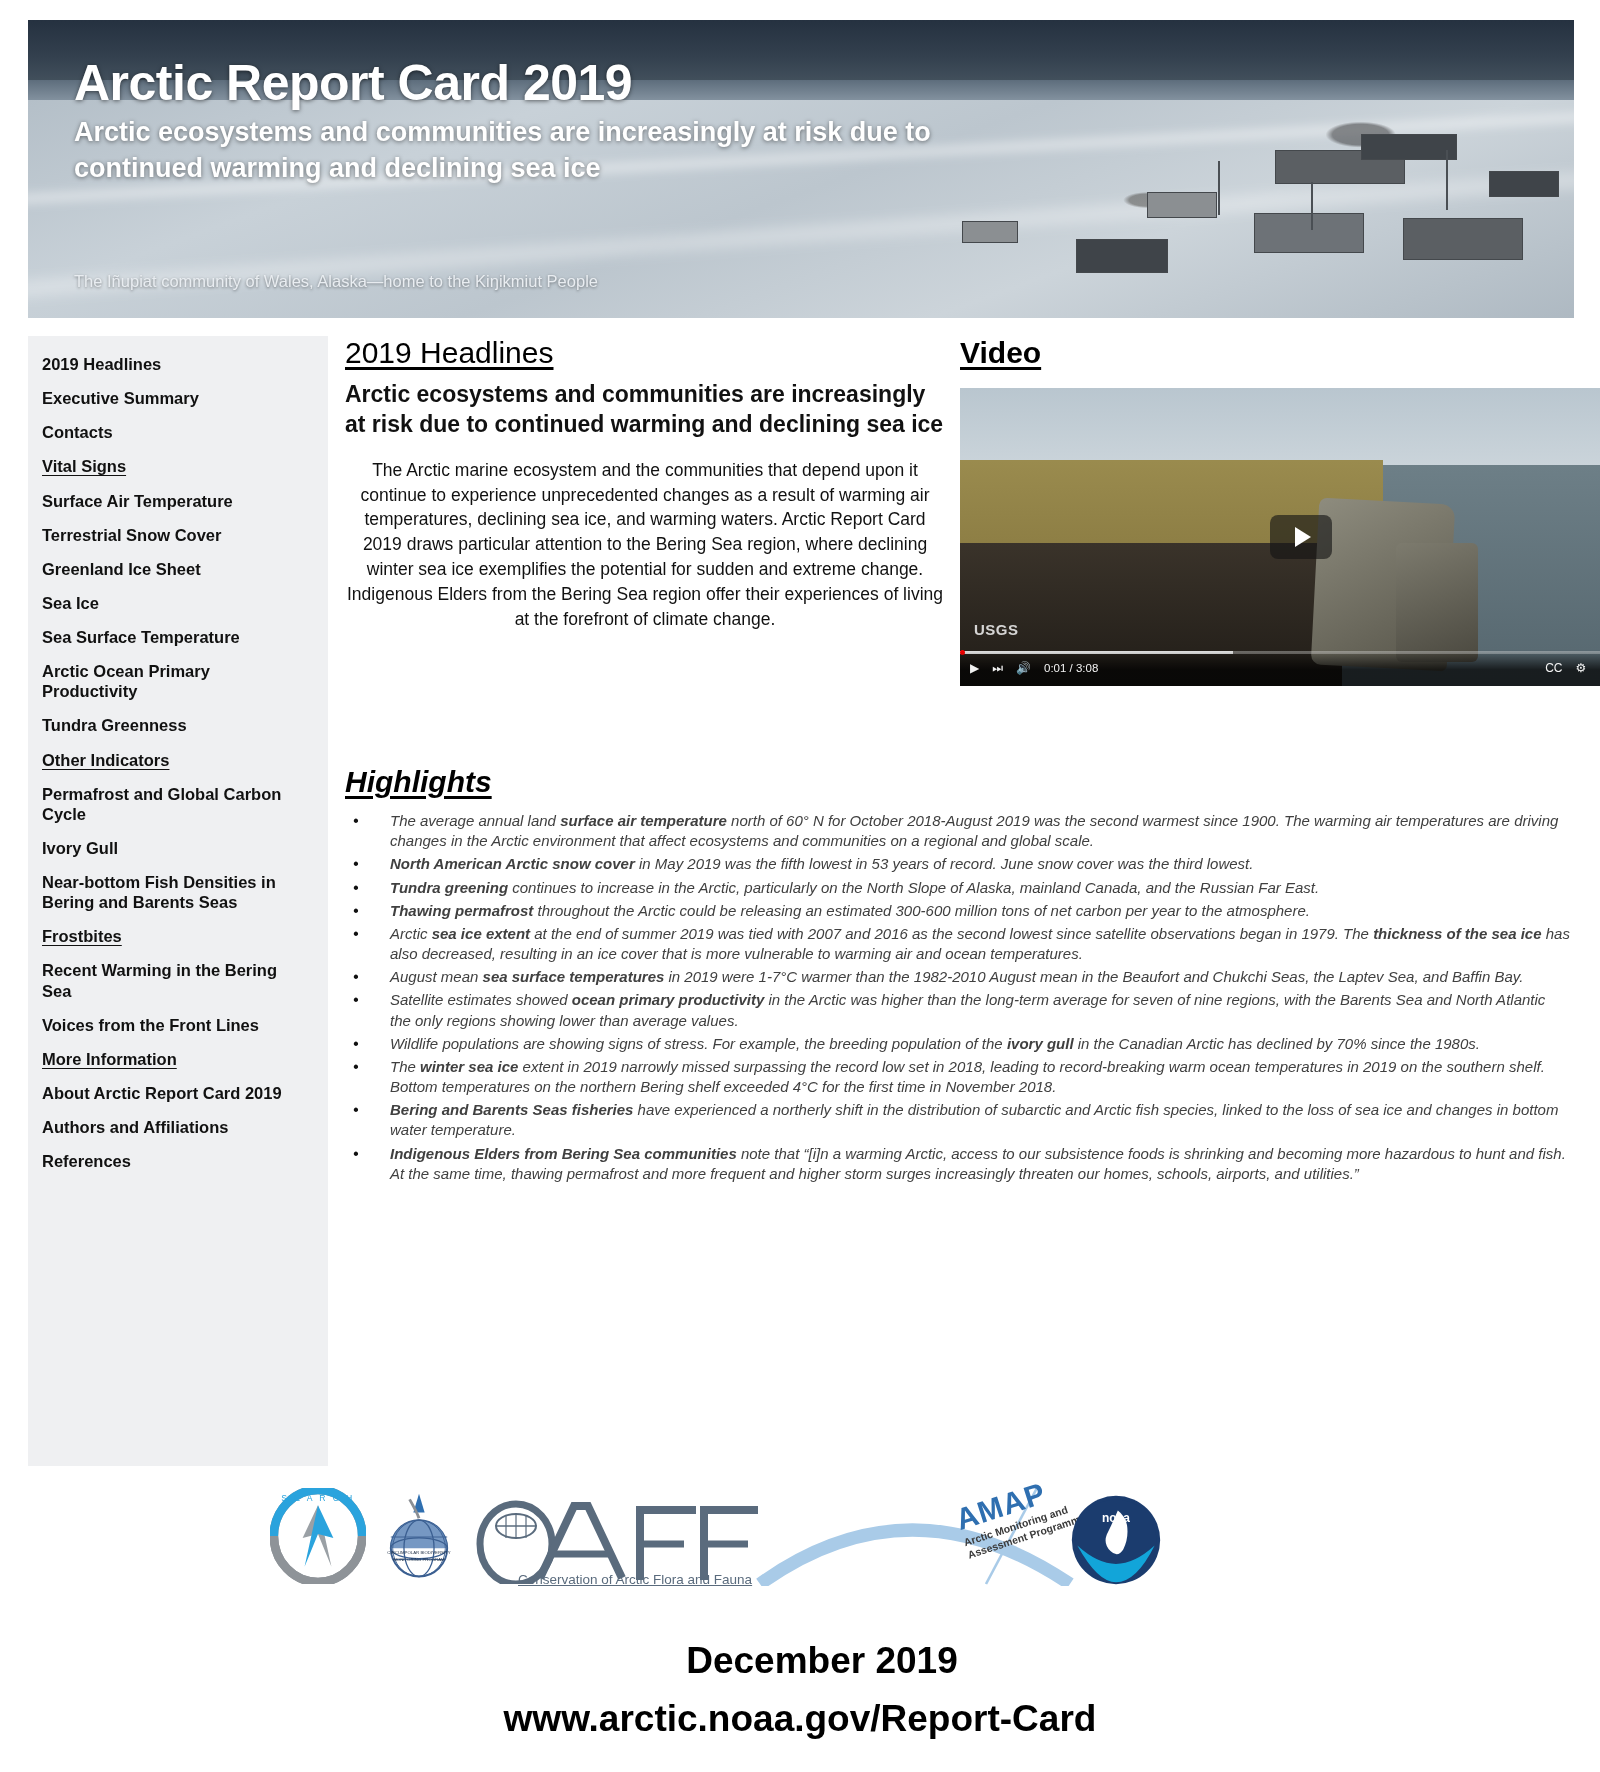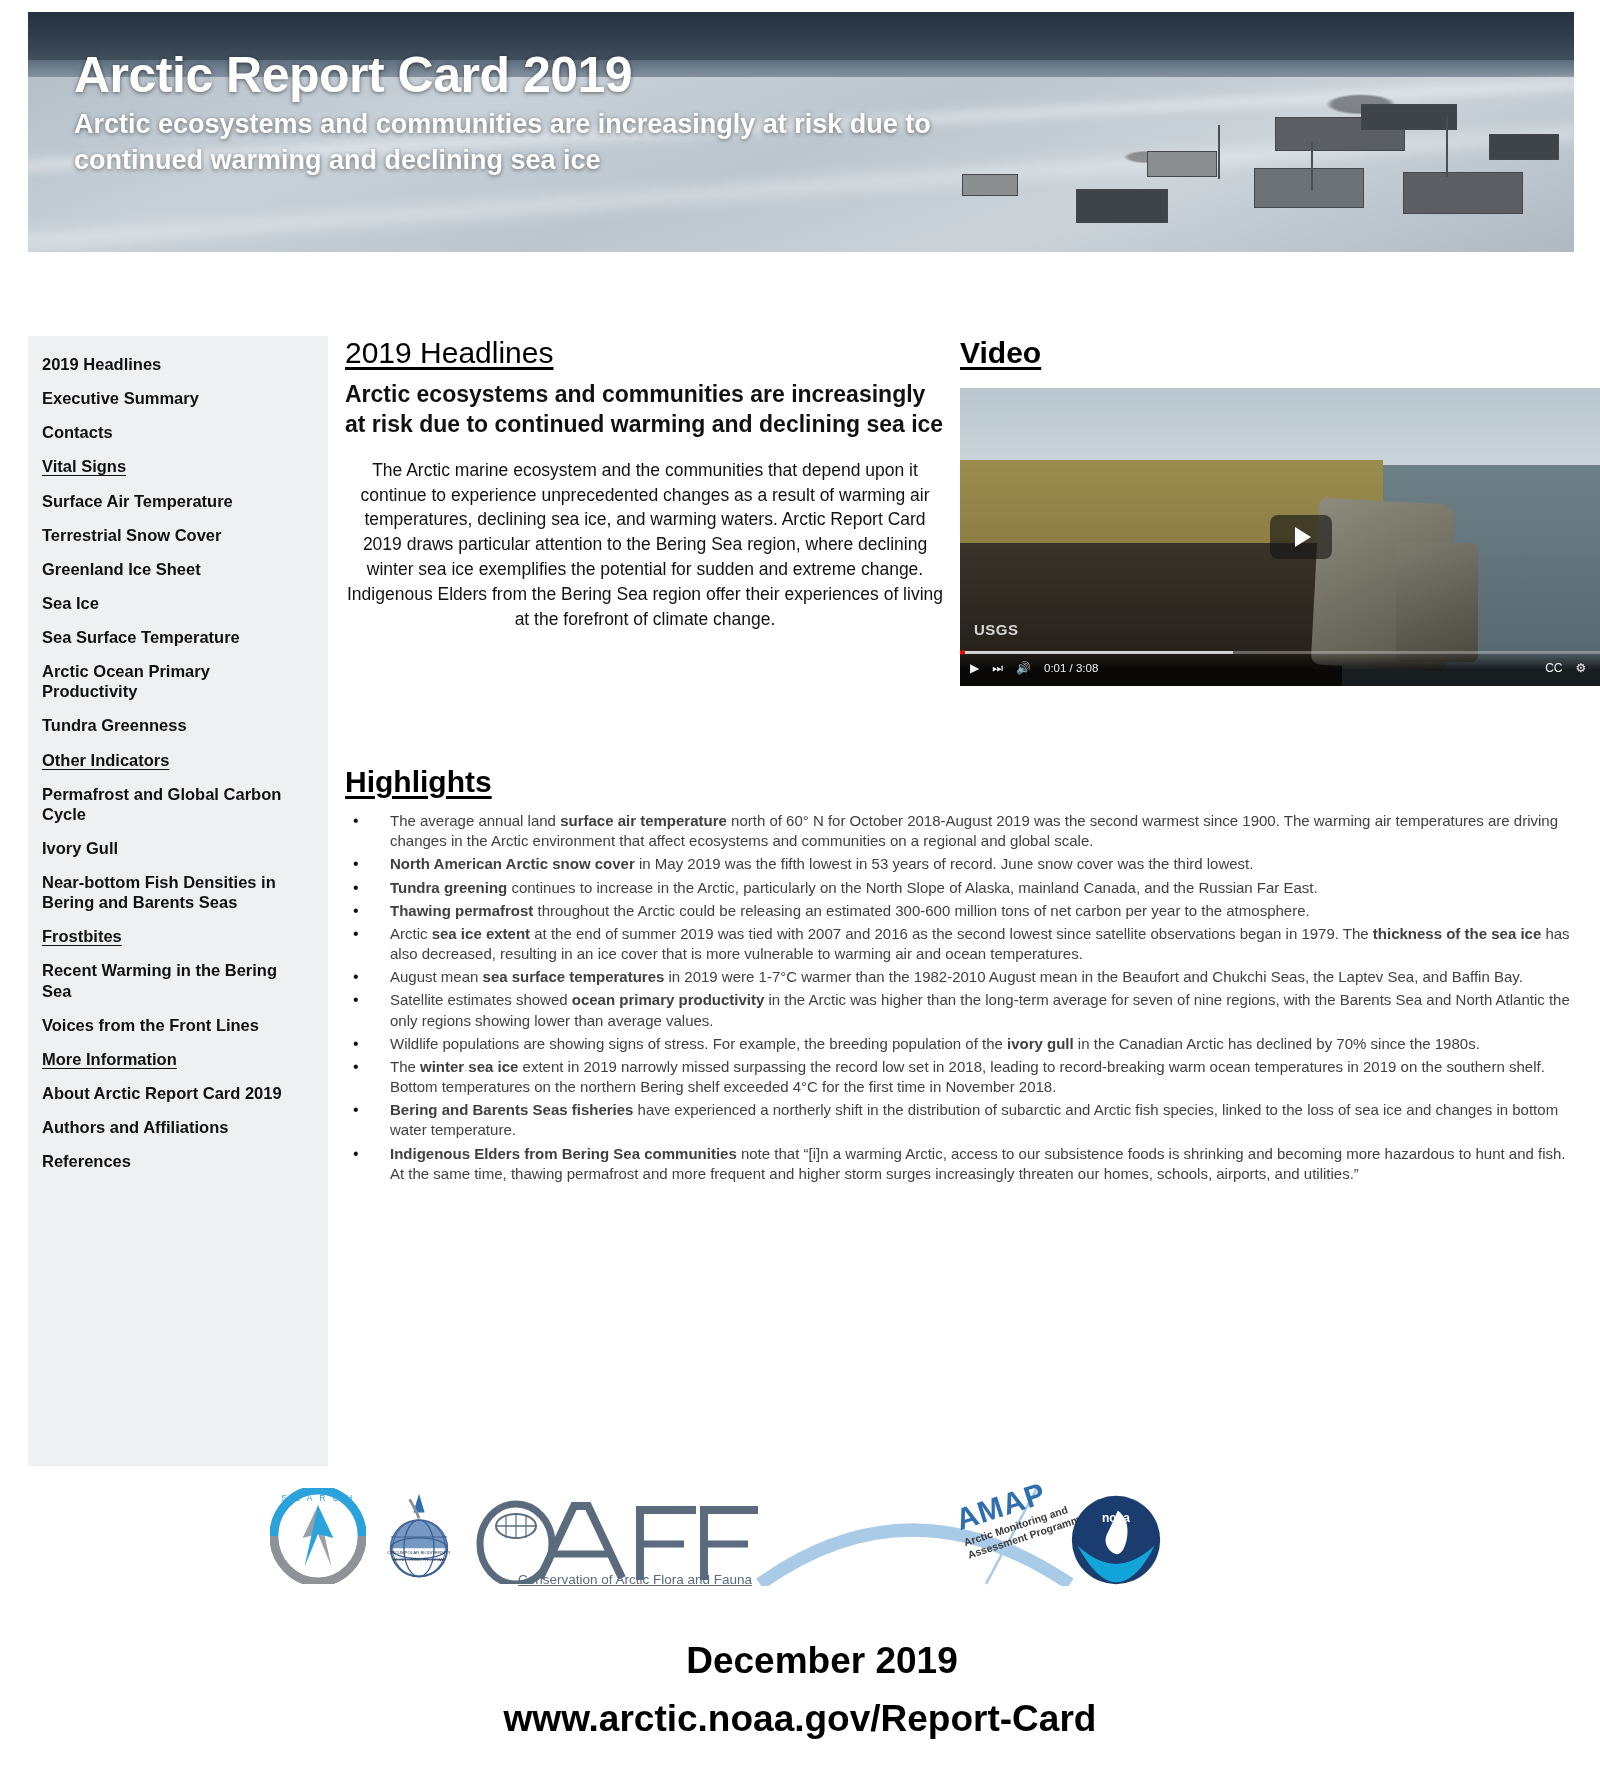--- a/index.html
+++ b/index.html
@@ -7,21 +7,21 @@
   body {
     width:1600px; height:1772px;
     background:#ffffff;
     font-family:"Liberation Sans", sans-serif;
     color:#111;
     overflow:hidden;
   }
 
   
   .hero{
-    position:absolute; left:28px; top:12px; width:1546px; height:240px;
+    position:absolute; left:28px; top:20px; width:1546px; height:298px;
     overflow:hidden;
     background:linear-gradient(#2f3c49 0%, #3b4956 14%, #4a5866 20%, #8a99a8 26%, #b9c4cd 40%, #c9d2d9 60%, #b9c3cb 80%, #a9b4bd 100%);
   }
   .hero-sky{
     position:absolute; left:0; top:0; width:100%; height:22%;
     background:linear-gradient(#253140, #33404e 55%, #45535f);
   }
   .hero-sea{
     position:absolute; left:0; top:20%; width:100%; height:10%;
     background:linear-gradient(#5d6d7c, #93a1ae);
@@ -139,21 +139,21 @@
   }
   .scrub{ position:absolute; left:0; right:0; bottom:32px; height:3px; background:rgba(255,255,255,.35); }
   .scrub > i{ display:block; height:100%; width:40%; background:#e8e8e8; }
   .scrub > b{ position:absolute; left:0; top:-1px; width:5px; height:5px; border-radius:50%; background:#f00; }
   .ctl{ font-size:12px; margin-right:13px; opacity:.95; cursor:pointer; }
   .vid-time{ font-size:11.5px; opacity:.95; }
   .ctl-right{ margin-left:auto; display:flex; align-items:center; }
   .ctl-right .ctl{ margin-left:13px; margin-right:0; }
 
   
-  .highlights{ position:absolute; left:345px; top:765px; width:1225px; }
+  .highlights{ position:absolute; left:345px; top:765px; width:1225px;font-style:italic; }
   .hl-title{
     font-size:30px; margin:0 0 12px 0; color:#000;
     text-decoration:underline; text-underline-offset:4px;
   }
   ul.hl{ list-style:none; margin:0; padding:0; }
   ul.hl li{
     position:relative; padding-left:45px; margin-bottom:3px;
     font-size:15px; line-height:1.345; color:#404040;
   }
   ul.hl li::before{

